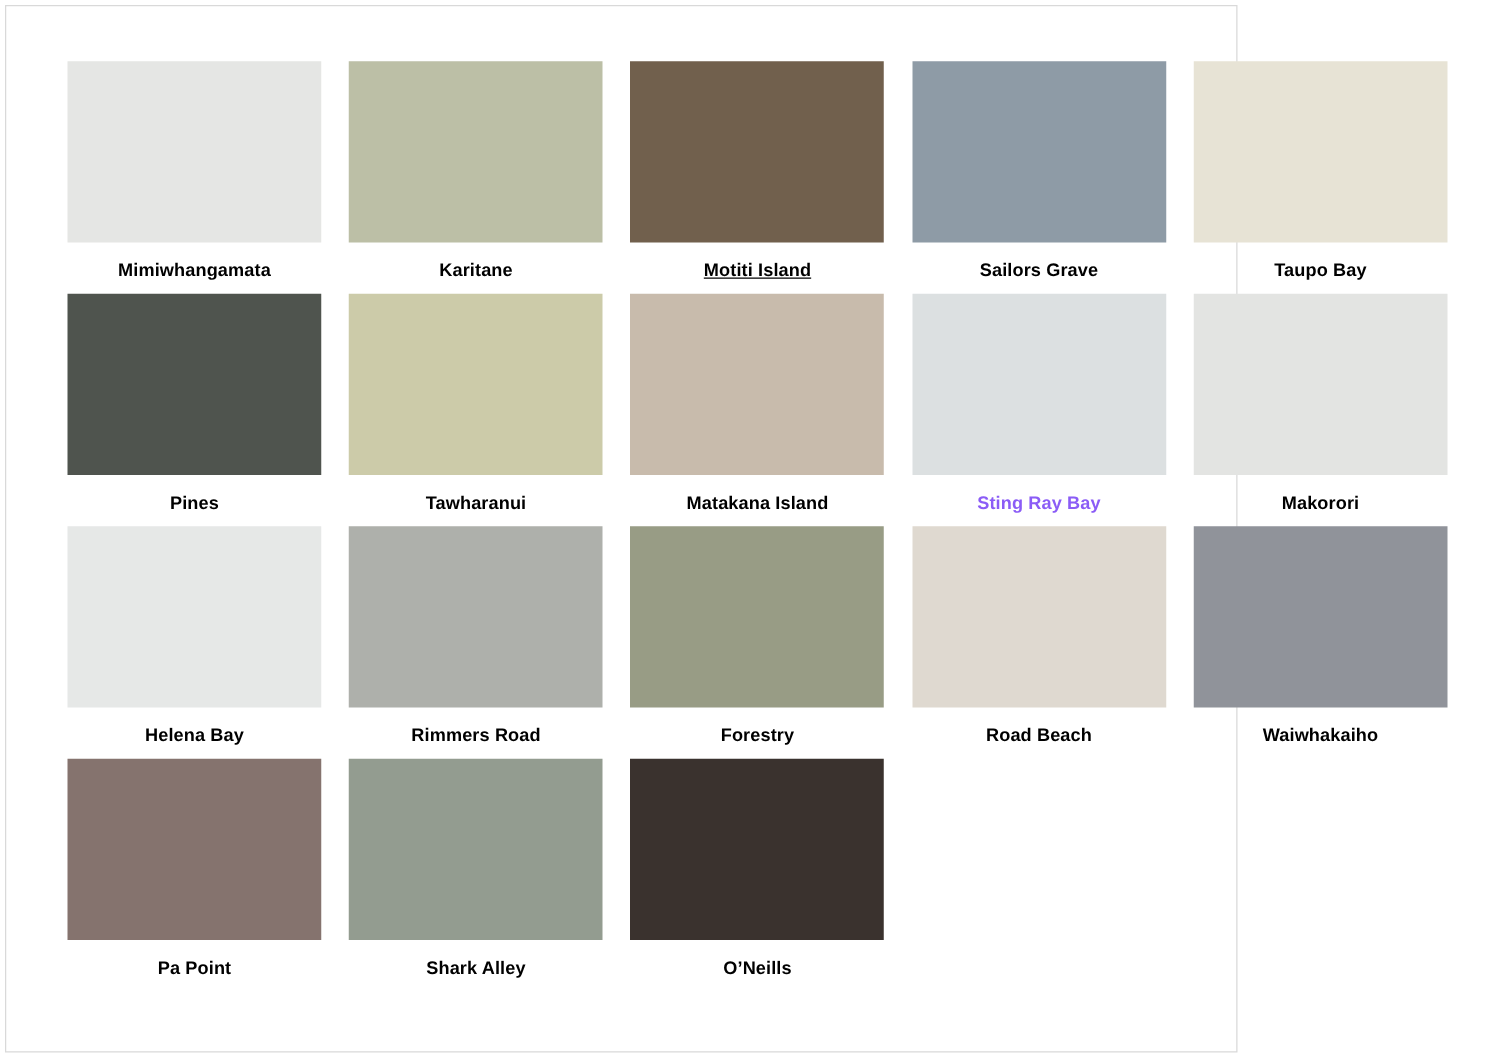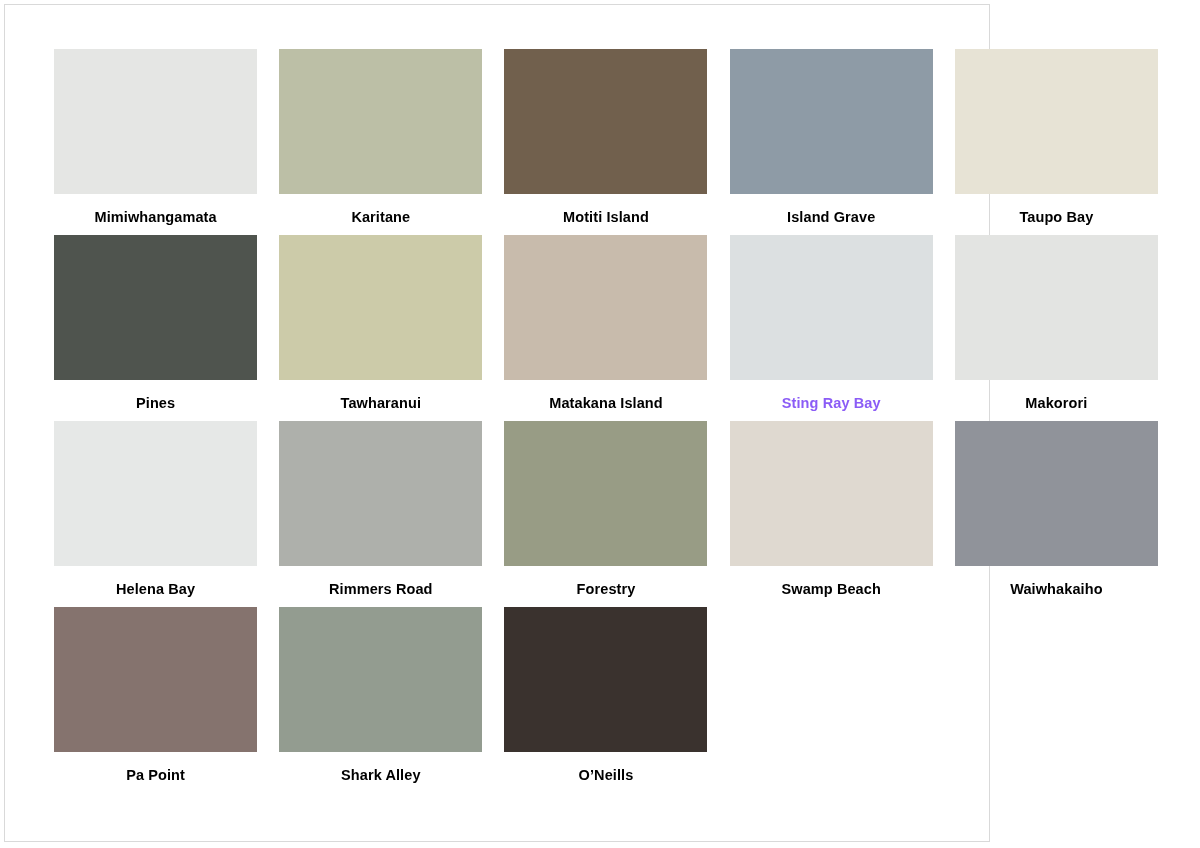--- a/index.html
+++ b/index.html
@@ -74,25 +74,25 @@
       <div class="swatch-cell">
         <div class="swatch-chip" style="background: rgb(229, 230, 228);"></div>
         <div class="swatch-label" style="color: rgb(0, 0, 0);">Mimiwhangamata</div>
       </div>
       <div class="swatch-cell">
         <div class="swatch-chip" style="background: rgb(188, 191, 166);"></div>
         <div class="swatch-label" style="color: rgb(0, 0, 0);">Karitane</div>
       </div>
       <div class="swatch-cell">
         <div class="swatch-chip" style="background: rgb(113, 96, 77);"></div>
-        <div class="swatch-label" style="color: rgb(0, 0, 0);">Motiti Island</div>
+        <div class="swatch-label" style="color: rgb(0, 0, 0); text-decoration: underline;">Motiti Island</div>
       </div>
       <div class="swatch-cell">
         <div class="swatch-chip" style="background: rgb(142, 155, 166);"></div>
-        <div class="swatch-label" style="color: rgb(0, 0, 0);">Island Grave</div>
+        <div class="swatch-label" style="color: rgb(0, 0, 0);">Sailors Grave</div>
       </div>
       <div class="swatch-cell">
         <div class="swatch-chip" style="background: rgb(231, 227, 213);"></div>
         <div class="swatch-label" style="color: rgb(0, 0, 0);">Taupo Bay</div>
       </div>
       <div class="swatch-cell">
         <div class="swatch-chip" style="background: rgb(79, 84, 78);"></div>
         <div class="swatch-label" style="color: rgb(0, 0, 0);">Pines</div>
       </div>
       <div class="swatch-cell">
@@ -118,21 +118,21 @@
       <div class="swatch-cell">
         <div class="swatch-chip" style="background: rgb(174, 176, 171);"></div>
         <div class="swatch-label" style="color: rgb(0, 0, 0);">Rimmers Road</div>
       </div>
       <div class="swatch-cell">
         <div class="swatch-chip" style="background: rgb(152, 156, 133);"></div>
         <div class="swatch-label" style="color: rgb(0, 0, 0);">Forestry</div>
       </div>
       <div class="swatch-cell">
         <div class="swatch-chip" style="background: rgb(223, 217, 208);"></div>
-        <div class="swatch-label" style="color: rgb(0, 0, 0);">Swamp Beach</div>
+        <div class="swatch-label" style="color: rgb(0, 0, 0);">Road Beach</div>
       </div>
       <div class="swatch-cell">
         <div class="swatch-chip" style="background: rgb(144, 147, 154);"></div>
         <div class="swatch-label" style="color: rgb(0, 0, 0);">Waiwhakaiho</div>
       </div>
       <div class="swatch-cell">
         <div class="swatch-chip" style="background: rgb(133, 115, 110);"></div>
         <div class="swatch-label" style="color: rgb(0, 0, 0);">Pa Point</div>
       </div>
       <div class="swatch-cell">

